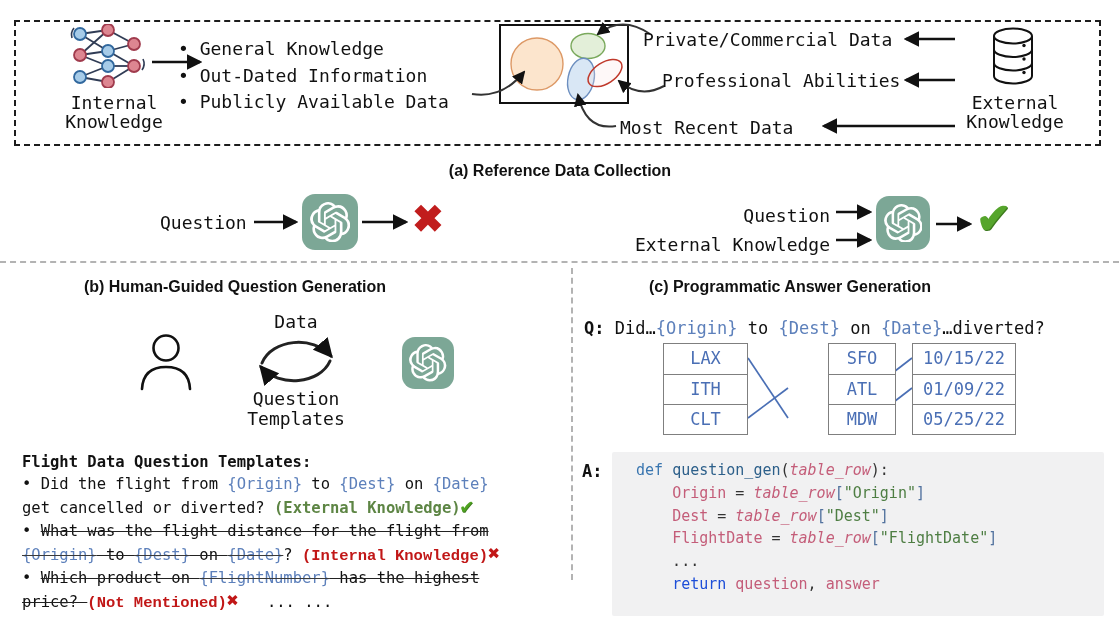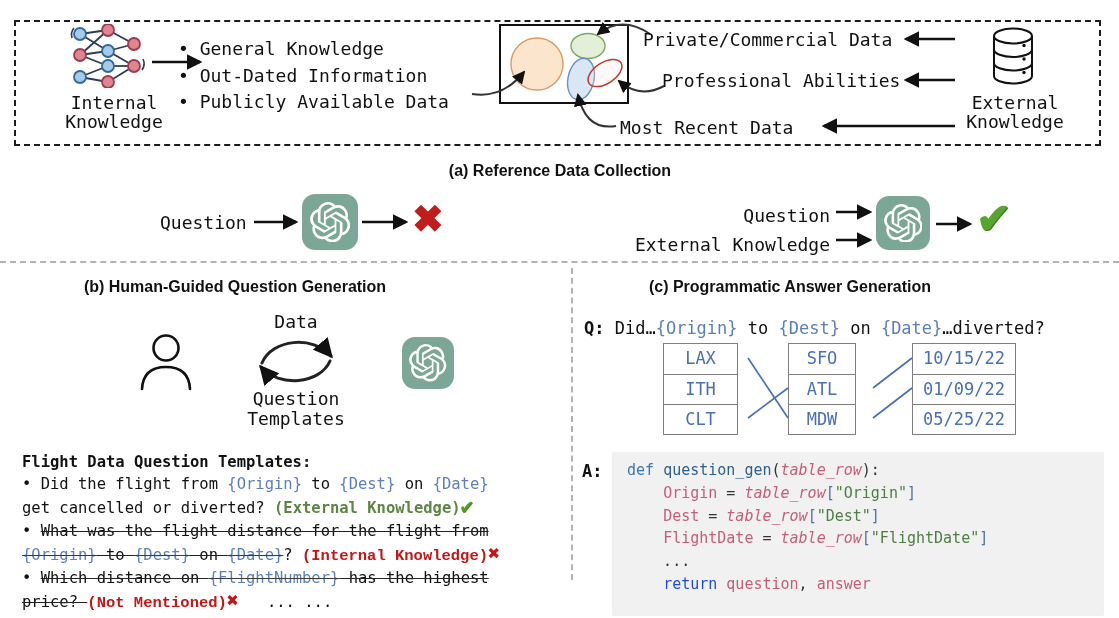--- a/index.html
+++ b/index.html
@@ -22,21 +22,21 @@
   .xmark{color:#c11d1d;font-weight:bold;font-size:38px;line-height:38px;}
   .vmark{color:#56a52c;font-weight:bold;font-size:42px;line-height:42px;text-shadow:1px 1px 0 #3d7a1e;}
   
   .tcol{box-sizing:border-box;border:1.5px solid #7f7f7f;background:#fff;}
   .tcell{box-sizing:border-box;height:30px;line-height:28px;text-align:center;
          font-family:"DejaVu Sans Mono",monospace;font-size:17px;color:#4a6fb5;}
   .tcell + .tcell{border-top:1.5px solid #7f7f7f;}
   .tdots{font-family:"DejaVu Sans Mono",monospace;font-size:17px;letter-spacing:4px;text-align:center;color:#111;}
   
   .codebg{background:#f1f1f2;border-radius:2px;}
-  .code{font-family:"DejaVu Sans Mono",monospace;font-size:15px;line-height:22.8px;white-space:pre;color:#333;}
+  .code{font-family:"DejaVu Sans Mono",monospace;font-size:15px;line-height:22.8px;white-space:pre;color:#333;margin-left:9px;}
   
   [data-segments] div{white-space:pre;}
   .sg-b{font-weight:bold;}
   .sg-blue{color:#5d80bb;}
   .sg-blue-s{color:#5d80bb;text-decoration:line-through;text-decoration-color:#3a3a3a;}
   .sg-s{text-decoration:line-through;text-decoration-color:#222;}
   .sg-g{color:#5d8544;font-weight:bold;}
   .sg-r{color:#c11717;font-weight:bold;font-family:Liberation Mono, monospace;}
   .sg-chk{color:#4fa321;font-weight:bold;font-size:21px;text-shadow:0.5px 0.5px 0 #3d7a1e;}
   .sg-x{color:#c11717;font-weight:bold;font-size:20px;}
@@ -207,36 +207,36 @@
         <path fill="#fff" d="M22.2819 9.8211a5.9847 5.9847 0 0 0-.5157-4.9108 6.0462 6.0462 0 0 0-6.5098-2.9A6.0651 6.0651 0 0 0 4.9807 4.1818a5.9847 5.9847 0 0 0-3.9977 2.9 6.0462 6.0462 0 0 0 .7427 7.0966 5.98 5.98 0 0 0 .511 4.9107 6.051 6.051 0 0 0 6.5146 2.9001A5.9847 5.9847 0 0 0 13.2599 24a6.0557 6.0557 0 0 0 5.7718-4.2058 5.9894 5.9894 0 0 0 3.9977-2.9001 6.0557 6.0557 0 0 0-.7475-7.073zM13.2599 22.4301a4.4755 4.4755 0 0 1-2.8764-1.0408l.1419-.0804 4.7783-2.7582a.7948.7948 0 0 0 .3927-.6813v-6.7369l2.02 1.1686a.071.071 0 0 1 .038.0615v5.5826a4.504 4.504 0 0 1-4.4945 4.4849zm-9.6607-4.1254a4.4708 4.4708 0 0 1-.5346-3.0137l.142.0852 4.783 2.7582a.7712.7712 0 0 0 .7806 0l5.8428-3.3685v2.3324a.0804.0804 0 0 1-.0332.0615L9.74 19.9502a4.4992 4.4992 0 0 1-6.1408-1.6464zM2.3408 7.8956a4.485 4.485 0 0 1 2.3655-1.9728V11.6a.7664.7664 0 0 0 .3879.6765l5.8144 3.3543-2.0201 1.1685a.0757.0757 0 0 1-.071 0l-4.8303-2.7865A4.504 4.504 0 0 1 2.3408 7.8956zm16.5963 3.8558L13.1038 8.364 15.1192 7.2a.0757.0757 0 0 1 .071 0l4.8303 2.7913a4.4944 4.4944 0 0 1-.6765 8.1042v-5.6772a.79.79 0 0 0-.407-.667zm2.0107-3.0231l-.142-.0852-4.7735-2.7818a.7759.7759 0 0 0-.7854 0L9.409 9.2297V6.8974a.0662.0662 0 0 1 .0284-.0615l4.8303-2.7866a4.4992 4.4992 0 0 1 6.6802 4.66zM8.3065 12.863l-2.02-1.1638a.0804.0804 0 0 1-.038-.0567V6.0742a4.4992 4.4992 0 0 1 7.3757-3.4537l-.142.0805L8.704 5.459a.7948.7948 0 0 0-.3927.6813zm1.0976-2.3654l2.602-1.4998 2.6069 1.4998v2.9994l-2.5974 1.4997-2.6067-1.4997z"></path>
       </svg>
   </div>
 
   <div class="abs txt templates" style="left:22px;top:451px;width:540px;" data-segments="section_b.template_lines">
       <div><span class="sg-b">Flight Data Question Templates:</span></div>
       <div><span>• Did the flight from </span><span class="sg-blue">{Origin}</span><span> to </span><span class="sg-blue">{Dest}</span><span> on </span><span class="sg-blue">{Date}</span></div>
       <div><span>get cancelled or diverted? </span><span class="sg-g">(External Knowledge)</span><span class="sg-chk">✔</span></div>
       <div><span>• </span><span class="sg-s">What was the flight distance for the flight from</span></div>
       <div><span class="sg-blue-s">{Origin}</span><span class="sg-s"> to </span><span class="sg-blue-s">{Dest}</span><span class="sg-s"> on </span><span class="sg-blue-s">{Date}</span><span>? </span><span class="sg-r">(Internal Knowledge)</span><span class="sg-x">✖</span></div>
-      <div><span>• </span><span class="sg-s">Which distance on </span><span class="sg-blue-s">{FlightNumber}</span><span class="sg-s"> has the highest</span></div>
+      <div><span>• </span><span class="sg-s">Which product on </span><span class="sg-blue-s">{FlightNumber}</span><span class="sg-s"> has the highest</span></div>
       <div><span class="sg-s">price? </span><span class="sg-r">(Not Mentioned)</span><span class="sg-x">✖</span><span>   ... ...</span></div>
     </div>
 
   <div class="abs txt caption" style="left:580px;top:278px;width:420px;">(c) Programmatic Answer Generation</div>
 
   <div class="abs txt qline" style="left:584px;top:318px;" data-segments="section_c.q_segments">
       <div><span class="sg-b">Q: </span><span>Did…</span><span class="sg-blue">{Origin}</span><span> to </span><span class="sg-blue">{Dest}</span><span> on </span><span class="sg-blue">{Date}</span><span>…diverted?</span></div>
     </div>
 
-  <div class="abs txt tcol" style="left:663px;top:343px;width:75px;">
+  <div class="abs txt tcol" style="left:663px;top:343px;width:85px;">
     <div class="tcell">LAX</div>
     <div class="tcell">ITH</div>
     <div class="tcell">CLT</div>
   </div>
-  <div class="abs txt tcol" style="left:788px;top:343px;width:68px;">
+  <div class="abs txt tcol" style="left:828px;top:343px;width:68px;">
     <div class="tcell">SFO</div>
     <div class="tcell">ATL</div>
     <div class="tcell">MDW</div>
   </div>
   <div class="abs txt tcol" style="left:912px;top:343px;width:104px;">
     <div class="tcell">10/15/22</div>
     <div class="tcell">01/09/22</div>
     <div class="tcell">05/25/22</div>
   </div>
   <div class="abs txt tdots" style="left:663px;top:442px;width:85px;">...</div>

